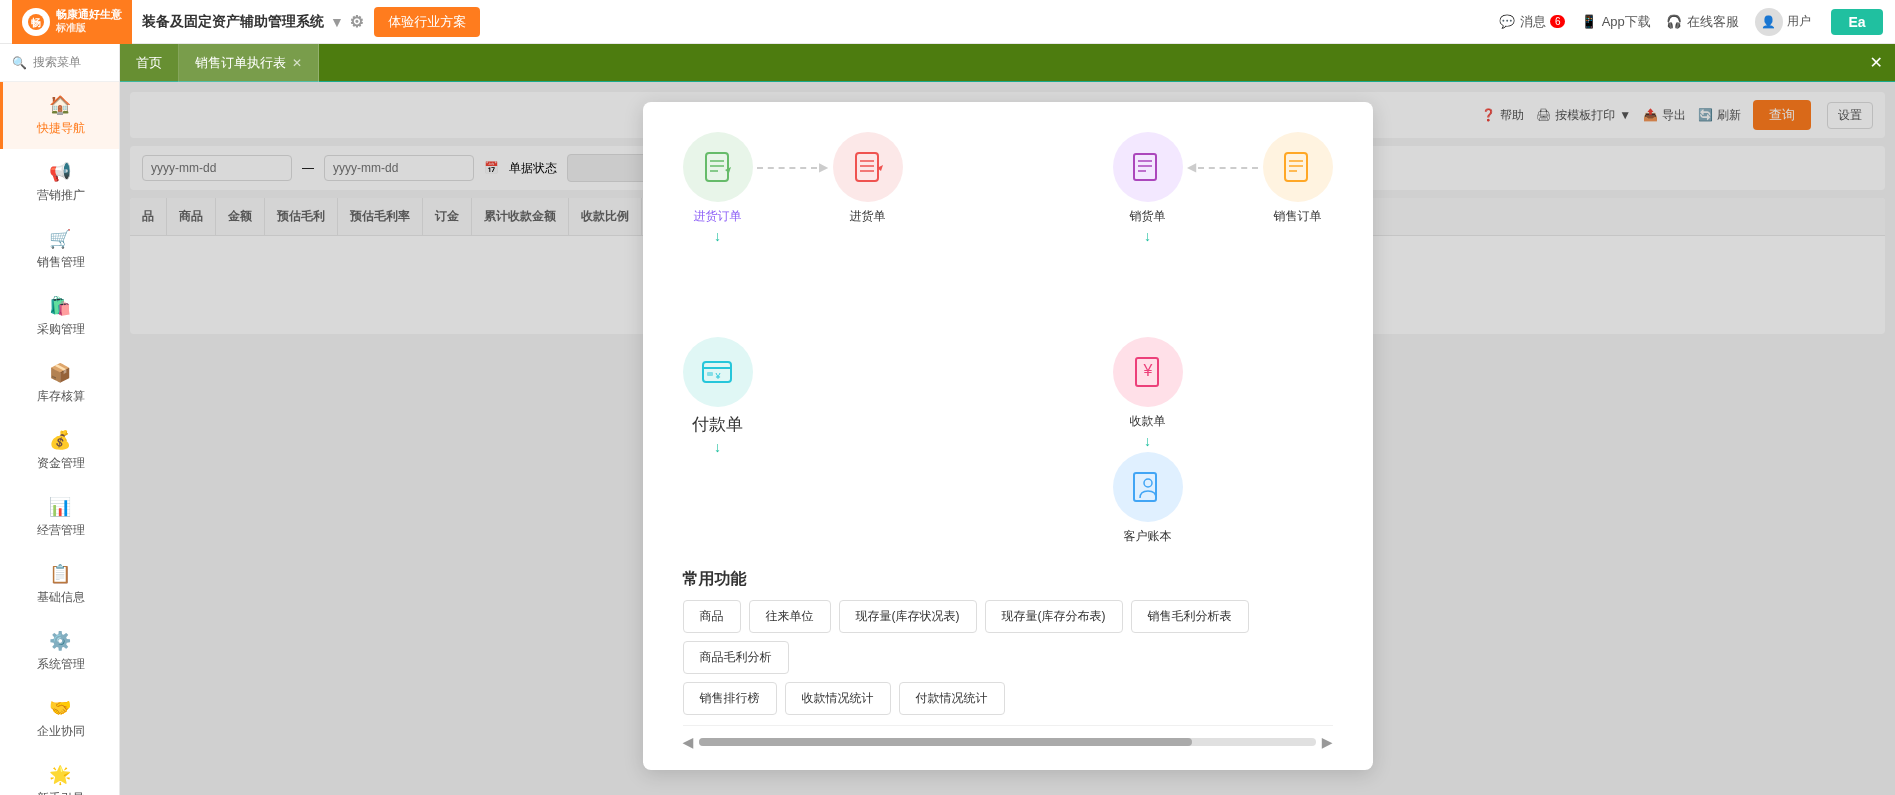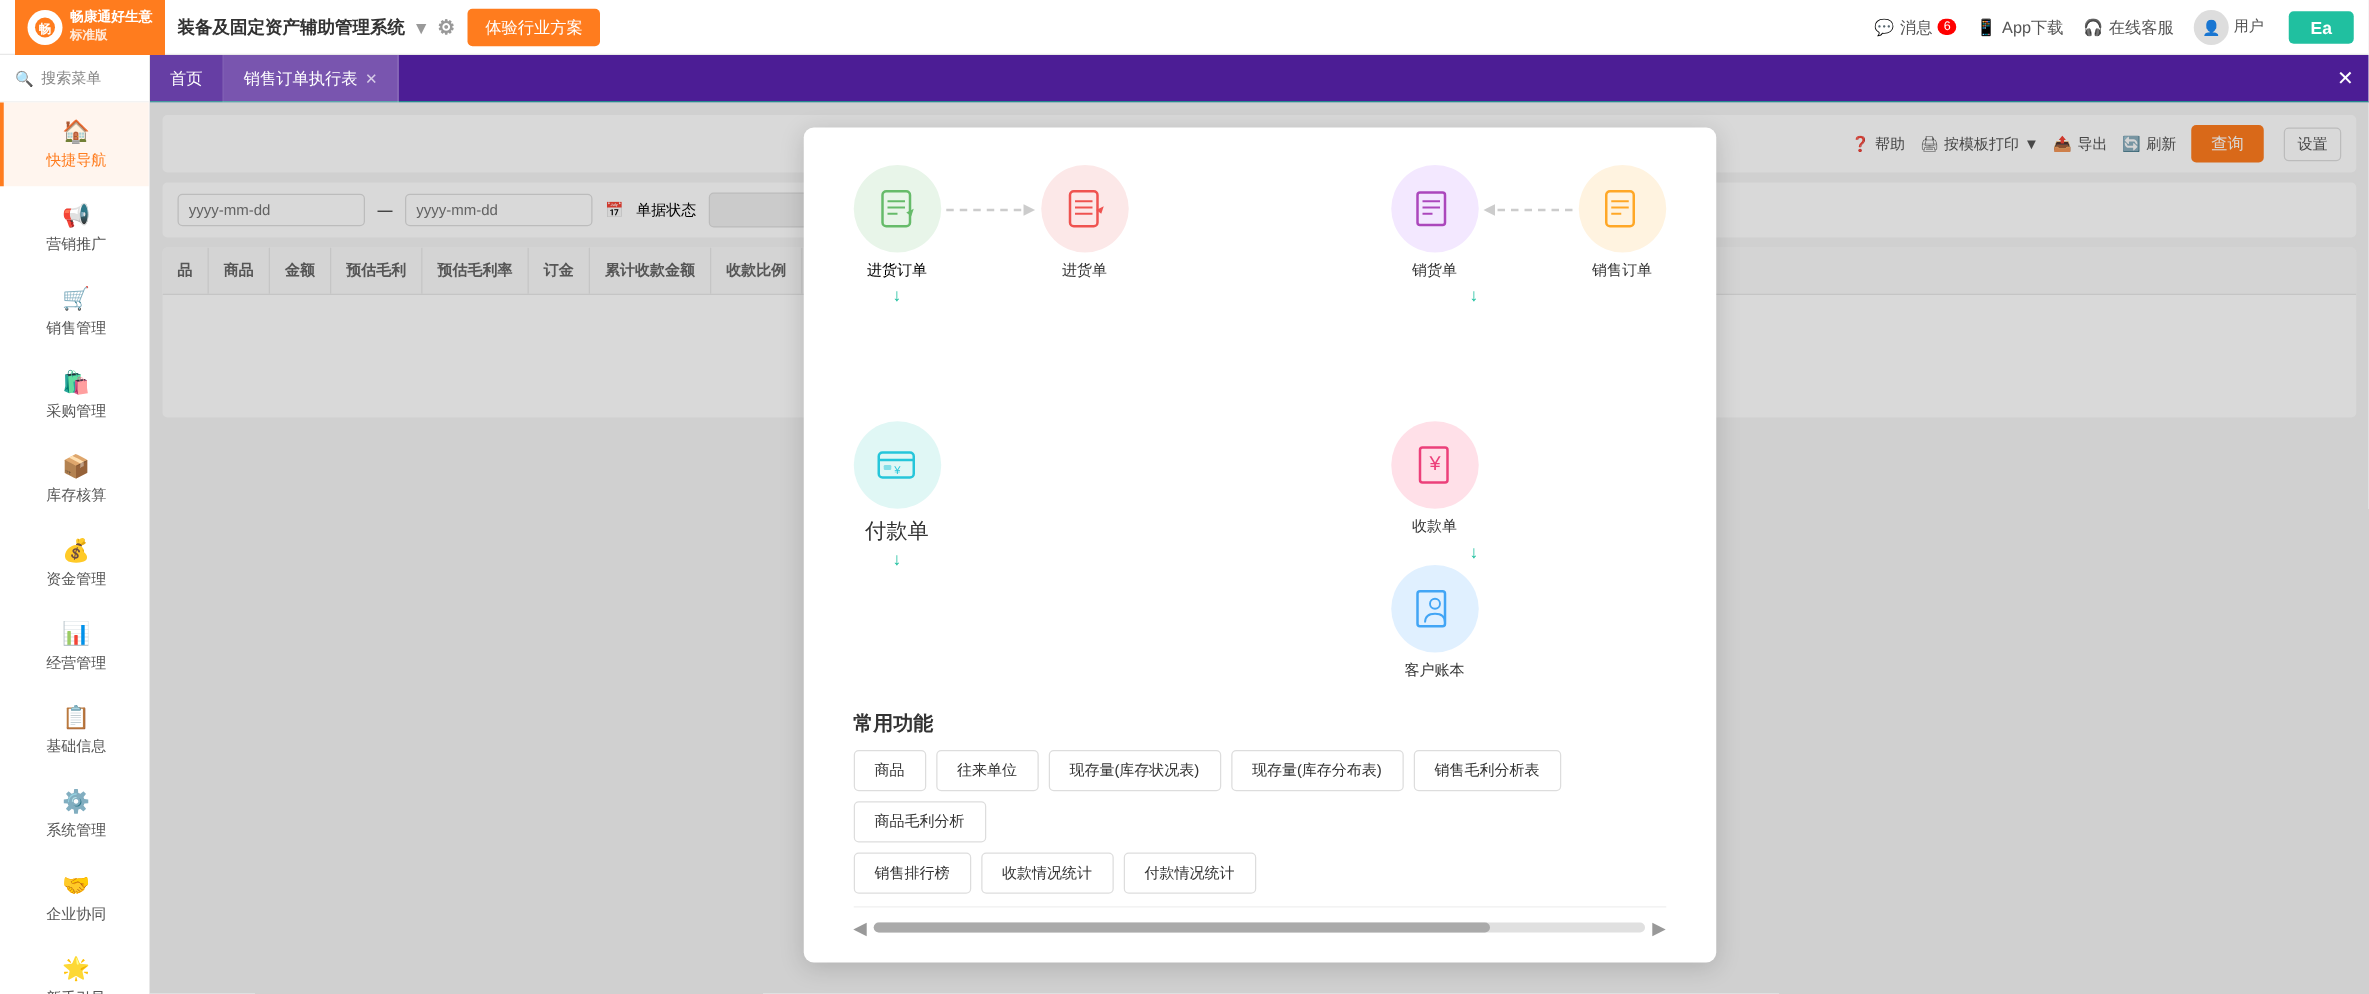--- a/index.html
+++ b/index.html
@@ -42,21 +42,21 @@
     }
     .sidebar-item.active { background: #fff5ee; color: #ff7c1e; border-left-color: #ff7c1e; }
     .sidebar-item .icon { font-size: 18px; }
     .search-menu { display: flex; align-items: center; gap: 6px; padding: 10px 12px; color: #888; font-size: 12px; cursor: pointer; border-bottom: 1px solid #f0f0f0; }
 
     
     .content-area { flex: 1; display: flex; flex-direction: column; overflow: hidden; position: relative; }
 
     
     .tab-bar {
-      display: flex; align-items: center; background: #4c1d95; height: 38px;
+      display: flex; align-items: center; background: #4d7c0f; height: 38px;
       padding: 0 0; border-bottom: 1px solid #1aaa8c;
     }
     .tab-item {
       display: flex; align-items: center; gap: 6px; padding: 0 16px; height: 38px;
       color: #fff; font-size: 13px; cursor: pointer; border-right: 1px solid rgba(255,255,255,0.2);
     }
     .tab-item.home { background: rgba(255,255,255,0.15); }
     .tab-item.active { background: rgba(255,255,255,0.25); }
     .tab-close { font-size: 12px; opacity: 0.7; cursor: pointer; }
     .tab-bar-close { margin-left: auto; padding: 0 12px; color: #fff; cursor: pointer; font-size: 16px; }
@@ -313,21 +313,21 @@
     <div style="display:flex;flex-direction:column;align-items:center;gap:6px;cursor:pointer;">
       <div style="width:70px;height:70px;border-radius:50%;background:#e8f5e9;display:flex;align-items:center;justify-content:center;">
         <svg width="38" height="38" viewBox="0 0 38 38">
                     <rect x="7" y="5" width="22" height="28" rx="3" fill="none" stroke="#66bb6a" stroke-width="2"></rect>
                     <line x1="11" y1="13" x2="25" y2="13" stroke="#66bb6a" stroke-width="1.5"></line>
                     <line x1="11" y1="18" x2="25" y2="18" stroke="#66bb6a" stroke-width="1.5"></line>
                     <line x1="11" y1="23" x2="19" y2="23" stroke="#66bb6a" stroke-width="1.5"></line>
                     <path d="M26 22 l6 -3 l-2 6 Z" fill="#66bb6a"></path>
                   </svg>
       </div>
-      <span style="font-size:12px;color:#000000;">进货订单</span>
+      <span style="font-size:12px;color:#8b5cf6;">进货订单</span>
     </div>
     <div style="color:#20c0a0;font-size:14px;height:18px;display:flex;align-items:center;">↓</div>
     <div style="height:88px;"></div>
     <div style="display:flex;flex-direction:column;align-items:center;gap:6px;cursor:pointer;">
       <div style="width:70px;height:70px;border-radius:50%;background:#e0f7f5;display:flex;align-items:center;justify-content:center;">
         <svg width="38" height="38" viewBox="0 0 38 38">
                     <rect x="4" y="9" width="28" height="20" rx="3" fill="none" stroke="#26c6da" stroke-width="2"></rect>
                     <line x1="4" y1="15" x2="32" y2="15" stroke="#26c6da" stroke-width="2"></line>
                     <rect x="8" y="19" width="6" height="4" rx="1" fill="#26c6da" opacity="0.5"></rect>
                     <text x="19" y="26" text-anchor="middle" font-size="9" fill="#26c6da">¥</text>
@@ -353,21 +353,21 @@
                     <line x1="11" y1="23" x2="25" y2="23" stroke="#ef5350" stroke-width="1.5"></line>
                     <path d="M28 20 l6 -3 l-2 6 Z" fill="#ef5350"></path>
                   </svg>
       </div>
       <span style="font-size:12px;color:#333;">进货单</span>
     </div>
   </div>
 
   <div style="flex:1; min-width:100px;"></div>
 
-  <div style="display:flex;flex-direction:column;align-items:flex-end;gap:2px;">
+  <div style="display:flex;flex-direction:column;align-items:center;gap:2px;">
     <div style="display:flex;flex-direction:column;align-items:center;gap:6px;cursor:pointer;">
       <div style="width:70px;height:70px;border-radius:50%;background:#f3e8ff;display:flex;align-items:center;justify-content:center;">
         <svg width="38" height="38" viewBox="0 0 38 38">
                     <rect x="5" y="6" width="22" height="26" rx="2" fill="none" stroke="#ab47bc" stroke-width="2"></rect>
                     <line x1="9" y1="13" x2="23" y2="13" stroke="#ab47bc" stroke-width="1.5"></line>
                     <line x1="9" y1="18" x2="23" y2="18" stroke="#ab47bc" stroke-width="1.5"></line>
                     <line x1="9" y1="23" x2="17" y2="23" stroke="#ab47bc" stroke-width="1.5"></line>
                   </svg>
       </div>
       <span style="font-size:12px;color:#333;">销货单</span>

